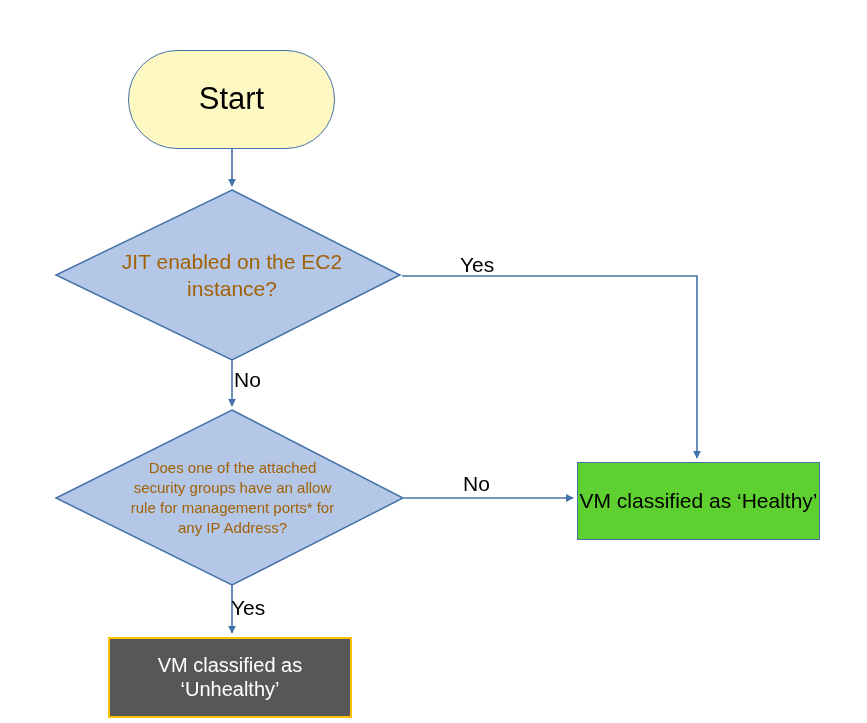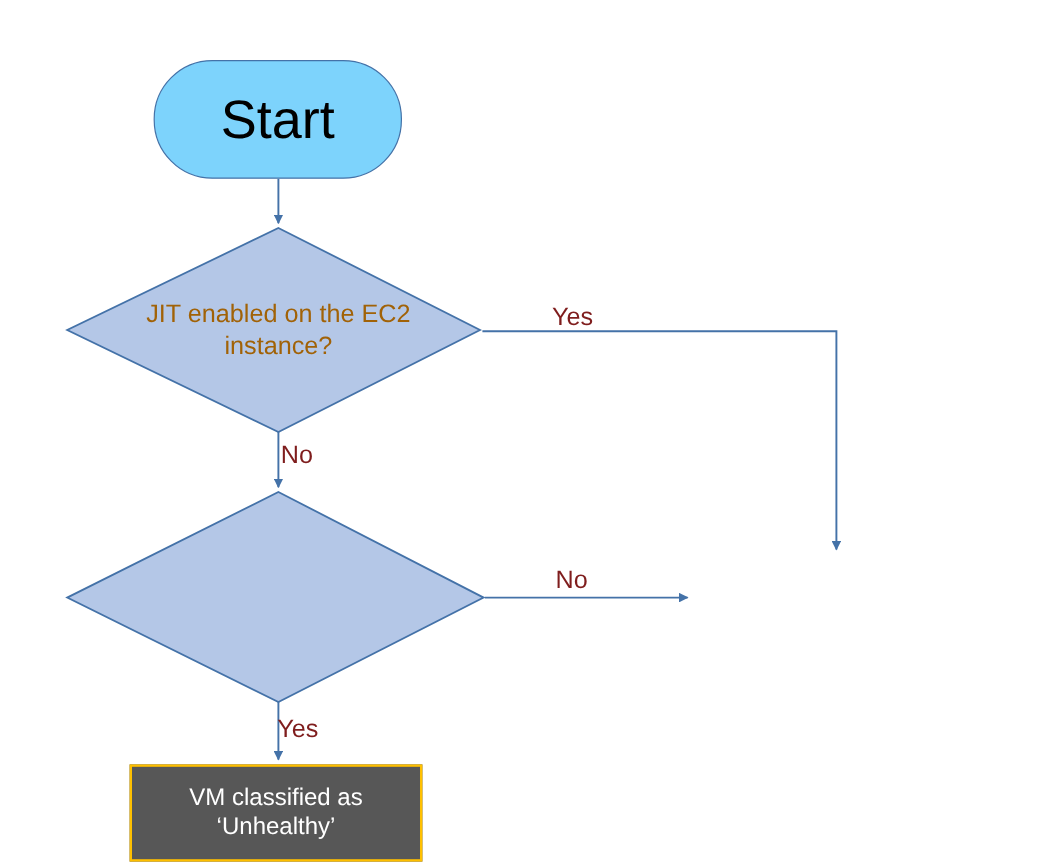--- a/index.html
+++ b/index.html
@@ -36,24 +36,24 @@
     color: #000000;
     line-height: 1.18;
   }
 
   
   #start-node {
     left: 128px;
     top: 50px;
     width: 207px;
     height: 99px;
-    background: #7dd3fc;
+    background: #fef9c3;
     border: 1px solid #4472a8;
     border-radius: 49px;
-    font-size: 45px;
+    font-size: 31px;
     font-weight: 400;
   }
 
   
   .diamond-text {
     position: absolute;
     display: flex;
     align-items: center;
     justify-content: center;
     text-align: center;
@@ -106,21 +106,21 @@
     background: #ffffff;
     border: 1px solid #3b5f9c;
     font-size: 19px;
     color: #000000;
     justify-content: center;
   }
 
   
   .edge-label {
     position: absolute;
-    color: #7f1d1d;
+    color: #000000;
     font-size: 21px;
     white-space: nowrap;
   }
   #label-jit-yes { left: 460px; top: 253px; }
   #label-jit-no  { left: 234px; top: 368px; }
   #label-sg-no   { left: 463px; top: 472px; }
   #label-sg-yes  { left: 231px; top: 596px; }
 </style>
 </head>
 <body>
@@ -149,21 +149,23 @@
 
     <path d="M 404,498 L 573,498" fill="none" stroke="#4472a8" stroke-width="1.6" marker-end="url(#arrow)"></path>
 
     <path d="M 232,585 L 232,633" fill="none" stroke="#4472a8" stroke-width="1.6" marker-end="url(#arrow)"></path>
   </svg>
 
   <div class="node" id="start-node">Start</div>
 
   <div class="diamond-text" id="decision-jit-text">JIT enabled on the EC2 instance?</div>
 
+  <div class="diamond-text" id="decision-sg-text">Does one of the attached security groups have an allow rule for management ports* for any IP Address?</div>
 
+  <div class="node" id="healthy-node">VM classified as ‘Healthy’</div>
 
   <div class="node" id="unhealthy-node">VM classified as ‘Unhealthy’</div>
 
 
   <div class="edge-label" id="label-jit-yes">Yes</div>
   <div class="edge-label" id="label-jit-no">No</div>
   <div class="edge-label" id="label-sg-no">No</div>
   <div class="edge-label" id="label-sg-yes">Yes</div>
 
 </div>

